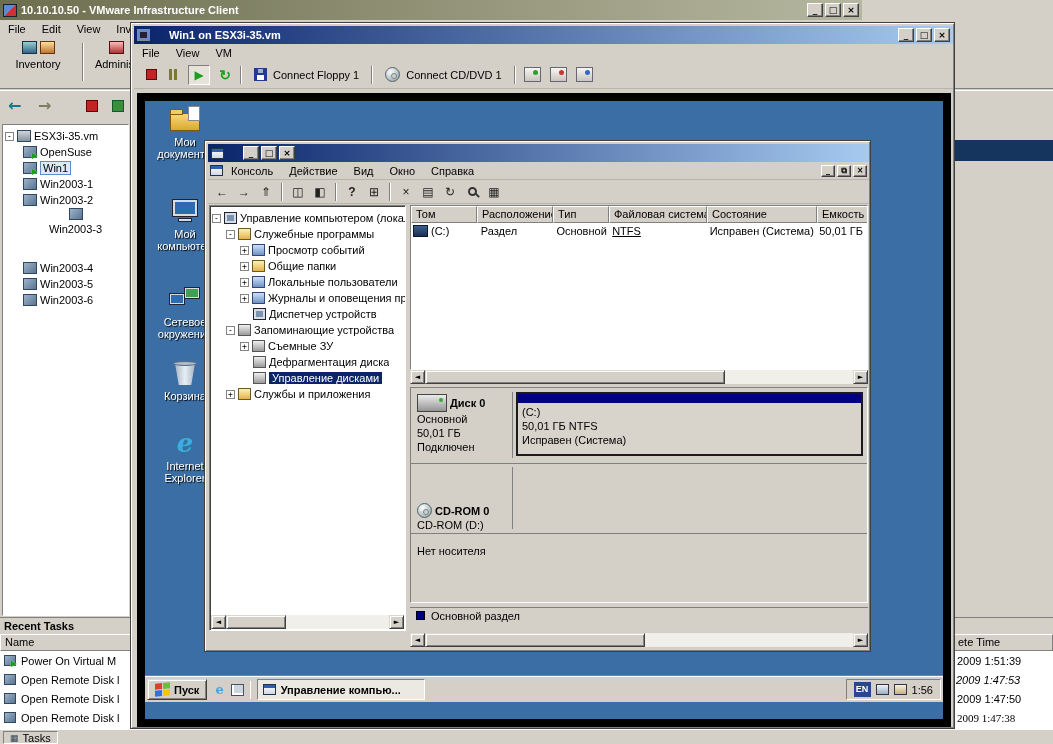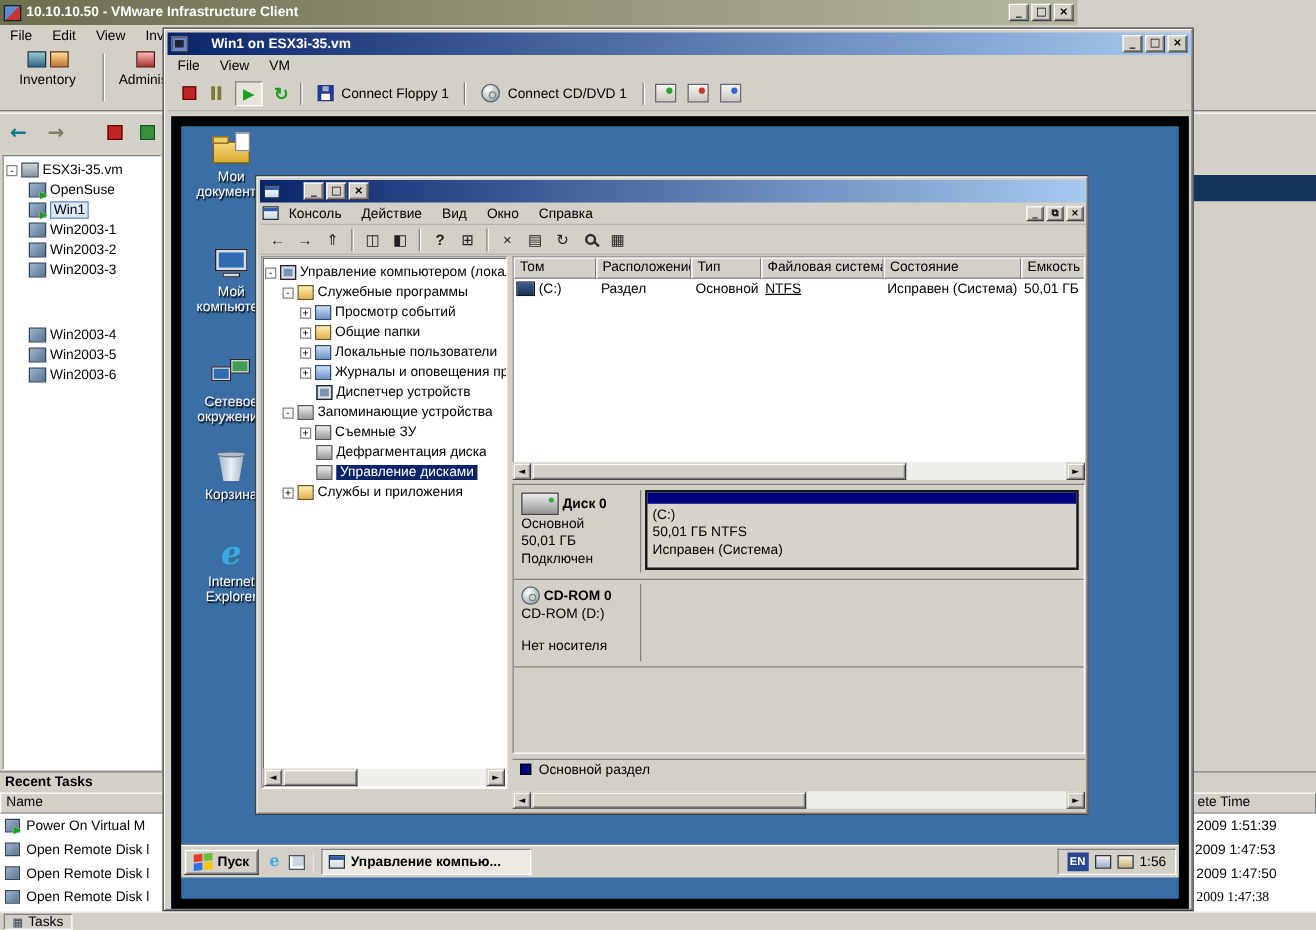--- a/index.html
+++ b/index.html
@@ -138,21 +138,21 @@
       <span class="sel-lite">Win1</span>
     </div>
     <div class="trow" style="padding-left:18px;">
       <span class="vmico"></span>
       <span>Win2003-1</span>
     </div>
     <div class="trow" style="padding-left:18px;">
       <span class="vmico"></span>
       <span>Win2003-2</span>
     </div>
-    <div class="trow" style="padding-left:18px;">
+    <div class="trow" style="padding-left:18px;flex-direction:column;">
       <span class="vmico"></span>
       <span>Win2003-3</span>
     </div>
     <div class="trow" style="padding-left:18px;margin-top:36px;">
       <span class="vmico"></span>
       <span>Win2003-4</span>
     </div>
     <div class="trow" style="padding-left:18px;">
       <span class="vmico"></span>
       <span>Win2003-5</span>
@@ -174,21 +174,21 @@
     <div class="trow" style="height:19px;padding-left:4px;gap:5px;">
       <span class="vmico" style="width:12px;height:11px;">
           <span class="playov">▶</span>
         </span>
       <span style="flex:1;" class="nowrap">Power On Virtual M</span>
       <span class="abs nowrap" style="left:957px;width:92px;">2009 1:51:39</span>
     </div>
     <div class="trow" style="height:19px;padding-left:4px;gap:5px;">
       <span class="vmico" style="width:12px;height:11px;"></span>
       <span style="flex:1;" class="nowrap">Open Remote Disk l</span>
-      <span class="abs nowrap" style="left:956px;width:92px;">2009 1:47:53</span>
+      <span class="abs nowrap" style="left:956px;width:92px;font-style:italic;">2009 1:47:53</span>
     </div>
     <div class="trow" style="height:19px;padding-left:4px;gap:5px;">
       <span class="vmico" style="width:12px;height:11px;"></span>
       <span style="flex:1;" class="nowrap">Open Remote Disk l</span>
       <span class="abs nowrap" style="left:957px;width:92px;">2009 1:47:50</span>
     </div>
     <div class="trow" style="height:19px;padding-left:4px;gap:5px;">
       <span class="vmico" style="width:12px;height:11px;"></span>
       <span style="flex:1;" class="nowrap">Open Remote Disk l</span>
       <span class="abs nowrap" style="left:957px;width:92px;font-family:Liberation Serif, serif;">2009 1:47:38</span>
@@ -456,21 +456,21 @@
                 <div style="height:9px;background:#000080;"></div>
                 <div style="padding:2px 0 0 4px;line-height:14px;">
                   <div>(C:)</div>
                   <div>50,01 ГБ NTFS</div>
                   <div>Исправен (Система)</div>
                 </div>
               </div>
               <div class="abs" style="left:0;top:75px;width:458px;height:1px;background:#808080;"></div>
 
               <div class="abs" style="left:2px;top:79px;width:100px;height:62px;border-right:1px solid #808080;padding:2px 4px;line-height:14px;">
-                <div style="display:flex;align-items:flex-end;gap:3px;">
+                <div style="display:flex;align-items:flex-end;gap:3px;margin-top:34px;">
                     <span class="cdico"></span>
                     <span class="b">CD-ROM 0</span>
                   </div>
                 <div>CD-ROM (D:)</div>
                 <div style="height:12px;"></div>
                 <div>Нет носителя</div>
               </div>
               <div class="abs" style="left:0;top:145px;width:458px;height:1px;background:#808080;"></div>
             </div>
 

